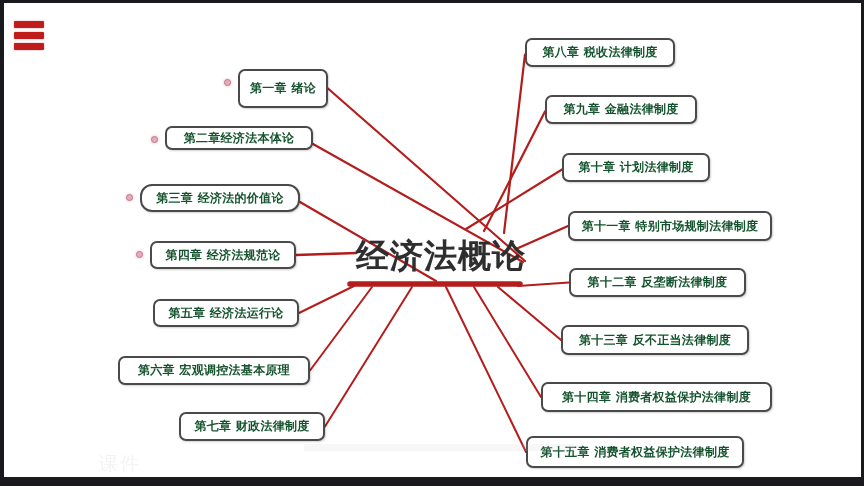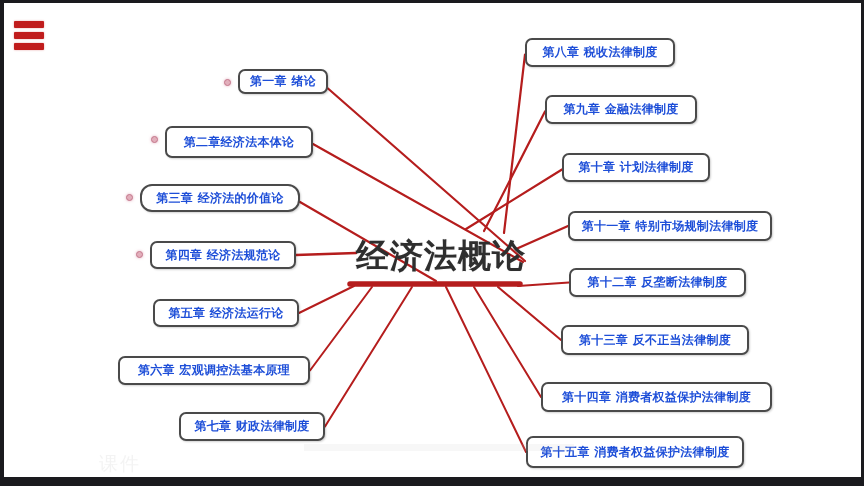--- a/index.html
+++ b/index.html
@@ -81,21 +81,21 @@
     display: flex;
     align-items: center;
     justify-content: center;
     background: #ffffff;
     border: 2px solid #4a4a4a;
     border-radius: 7px;
     box-shadow: 1px 1px 2px rgba(0,0,0,0.18);
     font-family: "DejaVu Serif", "Liberation Serif", serif;
     font-weight: 700;
     font-size: 12px;
-    color: #1d4ed8;
+    color: #14532d;
     white-space: nowrap;
     padding: 0 6px;
     letter-spacing: 0.3px;
   }
 
   
   .dot {
     position: absolute;
     width: 7px;
     height: 7px;
@@ -151,23 +151,23 @@
         <line x1="564" y1="223" x2="512" y2="246" stroke="#b51d1d" stroke-width="2.4" stroke-linecap="round"></line>
         <line x1="565" y1="279.5" x2="514" y2="283" stroke="#b51d1d" stroke-width="2.2" stroke-linecap="round"></line>
         <line x1="557" y1="337" x2="494" y2="284" stroke="#b51d1d" stroke-width="2" stroke-linecap="round"></line>
         <line x1="537" y1="394" x2="470" y2="284" stroke="#b51d1d" stroke-width="2" stroke-linecap="round"></line>
         <line x1="522" y1="449" x2="442" y2="284" stroke="#b51d1d" stroke-width="2" stroke-linecap="round"></line>
       </svg>
 
     <div id="center-title">经济法概论</div>
 
     <div id="nodes">
-        <div class="node" style="left: 234px; top: 66px; width: 90px; height: 25px;">第一章  绪论</div>
+        <div class="node" style="left: 234px; top: 66px; width: 90px; height: 39px;">第一章  绪论</div>
         <div class="dot" style="left: 220px; top: 75.5px;"></div>
-        <div class="node" style="left: 161px; top: 123px; width: 148px; height: 32px;">第二章经济法本体论</div>
+        <div class="node" style="left: 161px; top: 123px; width: 148px; height: 24px;">第二章经济法本体论</div>
         <div class="dot" style="left: 147px; top: 133px;"></div>
         <div class="node" style="left: 136px; top: 181px; width: 160px; height: 28px; border-radius: 12px;">第三章  经济法的价值论</div>
         <div class="dot" style="left: 122px; top: 191px;"></div>
         <div class="node" style="left: 146px; top: 238px; width: 146px; height: 28px;">第四章  经济法规范论</div>
         <div class="dot" style="left: 132px; top: 248px;"></div>
         <div class="node" style="left: 149px; top: 296px; width: 146px; height: 28px;">第五章  经济法运行论</div>
         <div class="node" style="left: 114px; top: 353px; width: 192px; height: 29px;">第六章  宏观调控法基本原理</div>
         <div class="node" style="left: 175px; top: 409px; width: 146px; height: 29px;">第七章  财政法律制度</div>
         <div class="node" style="left: 521px; top: 35px; width: 150px; height: 29px;">第八章  税收法律制度</div>
         <div class="node" style="left: 541px; top: 92px; width: 152px; height: 29px;">第九章  金融法律制度</div>

